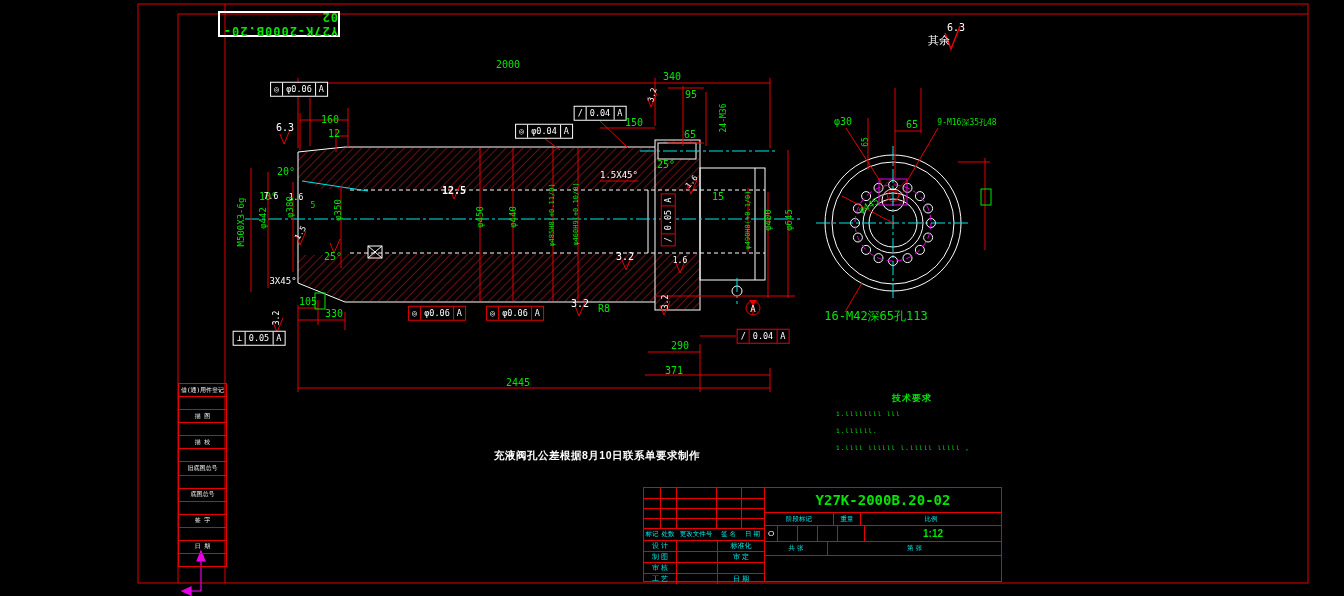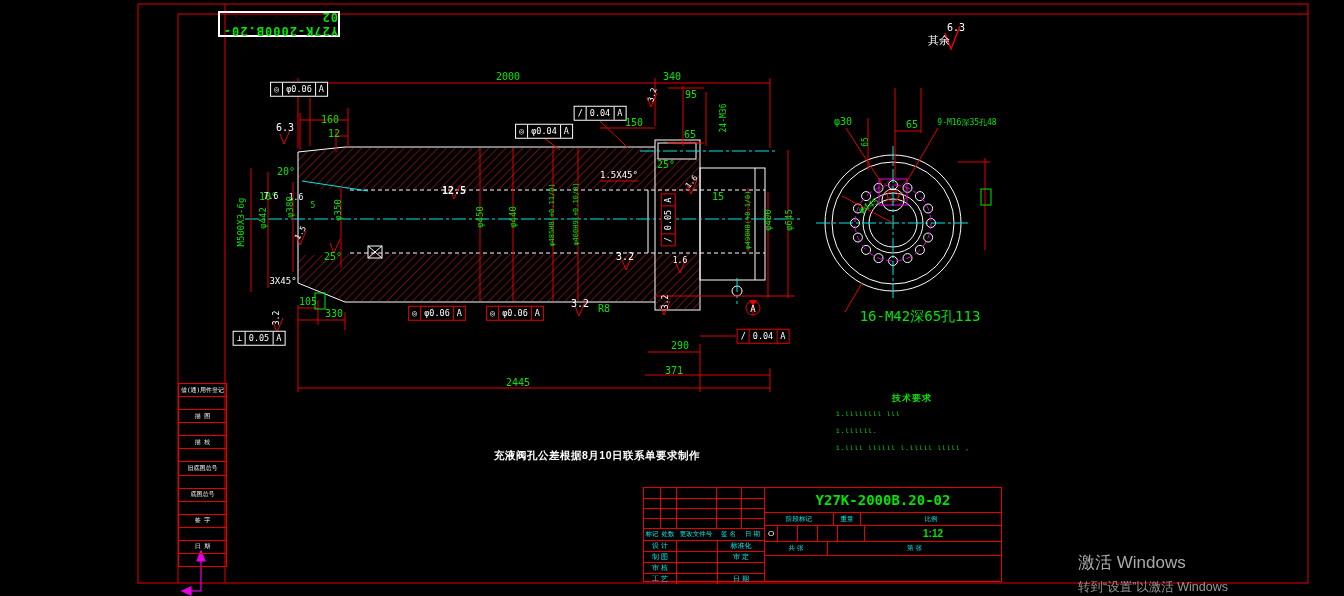--- a/index.html
+++ b/index.html
@@ -246,21 +246,21 @@
 
     <g stroke="#e600e6" fill="#e600e6" stroke-width="1.2">
       <line x1="201" y1="558" x2="201" y2="591"></line>
       <polygon points="201,551 197,561 205,561"></polygon>
       <line x1="188" y1="591" x2="201" y2="591"></line>
       <polygon points="182,591 191,587 191,595"></polygon>
     </g>
   </svg>
 
   <div id="anno-layer">
-      <span class="anno" style="color: rgb(0, 230, 0); left: 508px; top: 77px; transform: translate(-50%, -50%);">2000</span>
+      <span class="anno" style="color: rgb(0, 230, 0); left: 508px; top: 65px; transform: translate(-50%, -50%);">2000</span>
       <span class="anno" style="color: rgb(0, 230, 0); left: 672px; top: 77px; transform: translate(-50%, -50%);">340</span>
       <span class="anno" style="color: rgb(0, 230, 0); left: 330px; top: 120px; transform: translate(-50%, -50%);">160</span>
       <span class="anno" style="color: rgb(0, 230, 0); left: 334px; top: 134px; transform: translate(-50%, -50%);">12</span>
       <span class="anno" style="color: rgb(255, 255, 255); left: 285px; top: 128px; transform: translate(-50%, -50%);">6.3</span>
       <span class="anno" style="color: rgb(0, 230, 0); left: 268px; top: 149px; transform: translate(-50%, -50%); margin-top: 48px;">10°</span>
       <span class="anno" style="color: rgb(0, 230, 0); left: 286px; top: 172px; transform: translate(-50%, -50%);">20°</span>
       <span class="anno" style="color: rgb(255, 255, 255); font-size: 8px; left: 271px; top: 197px; transform: translate(-50%, -50%);">7.6</span>
       <span class="anno" style="color: rgb(255, 255, 255); font-size: 8px; left: 296px; top: 198px; transform: translate(-50%, -50%);">1.6</span>
       <span class="anno" style="color: rgb(0, 230, 0); font-size: 9px; left: 241px; top: 222px; transform: translate(-50%, -50%) rotate(-90deg);">M500X3-6g</span>
       <span class="anno" style="color: rgb(0, 230, 0); font-size: 9px; left: 263px; top: 218px; transform: translate(-50%, -50%) rotate(-90deg);">φ442</span>
@@ -337,21 +337,21 @@
       <div class="fcf" style="border-color: rgb(255, 255, 255); left: 259px; top: 338px; transform: translate(-50%, -50%);">
         <span>⊥</span>
         <span>0.05</span>
         <span>A</span>
       </div>
       <span class="anno" style="color: rgb(0, 230, 0); left: 843px; top: 122px; transform: translate(-50%, -50%);">φ30</span>
       <span class="anno" style="color: rgb(0, 230, 0); left: 912px; top: 125px; transform: translate(-50%, -50%);">65</span>
       <span class="anno" style="color: rgb(0, 230, 0); font-size: 8px; left: 967px; top: 123px; transform: translate(-50%, -50%);">9-M16深35孔48</span>
       <span class="anno" style="color: rgb(0, 230, 0); font-size: 8px; left: 866px; top: 142px; transform: translate(-50%, -50%) rotate(-90deg);">65</span>
       <span class="anno" style="color: rgb(0, 230, 0); font-size: 9px; left: 869px; top: 206px; transform: translate(-50%, -50%) rotate(-30deg);">φ445</span>
-      <span class="anno" style="color: rgb(0, 230, 0); font-size: 14px; left: 876px; top: 316px; transform: translate(-50%, -50%); margin-left: 44px;">16-M42深65孔113</span>
+      <span class="anno" style="color: rgb(0, 230, 0); font-size: 12px; left: 876px; top: 316px; transform: translate(-50%, -50%);">16-M42深65孔113</span>
       <div class="gbox" style="width: 9px; height: 15px; left: 320px; top: 301px; transform: translate(-50%, -50%);"></div>
       <div class="gbox" style="width: 9px; height: 15px; left: 986px; top: 197px; transform: translate(-50%, -50%);"></div>
     </div>
 
   <div id="corner-label">Y27K-2000B.20-02</div>
 
   <span id="qiyu-label">其余</span>
   <span id="qiyu-val">6.3</span>
 
   <div id="side-strip">
@@ -431,18 +431,14 @@
         <span class="vs">1:12</span>
       </div>
       <div class="tb-sheets">
         <span class="s1">共  张</span>
         <span class="s3">第  张</span>
       </div>
       <div class="tb-blank"></div>
     </div>
   </div>
 
-  <div id="watermark">
-    <div id="wm1">激活 Windows</div>
-    <div id="wm2">转到“设置”以激活 Windows</div>
-  </div>
 
 </div>
 
 </body></html>

